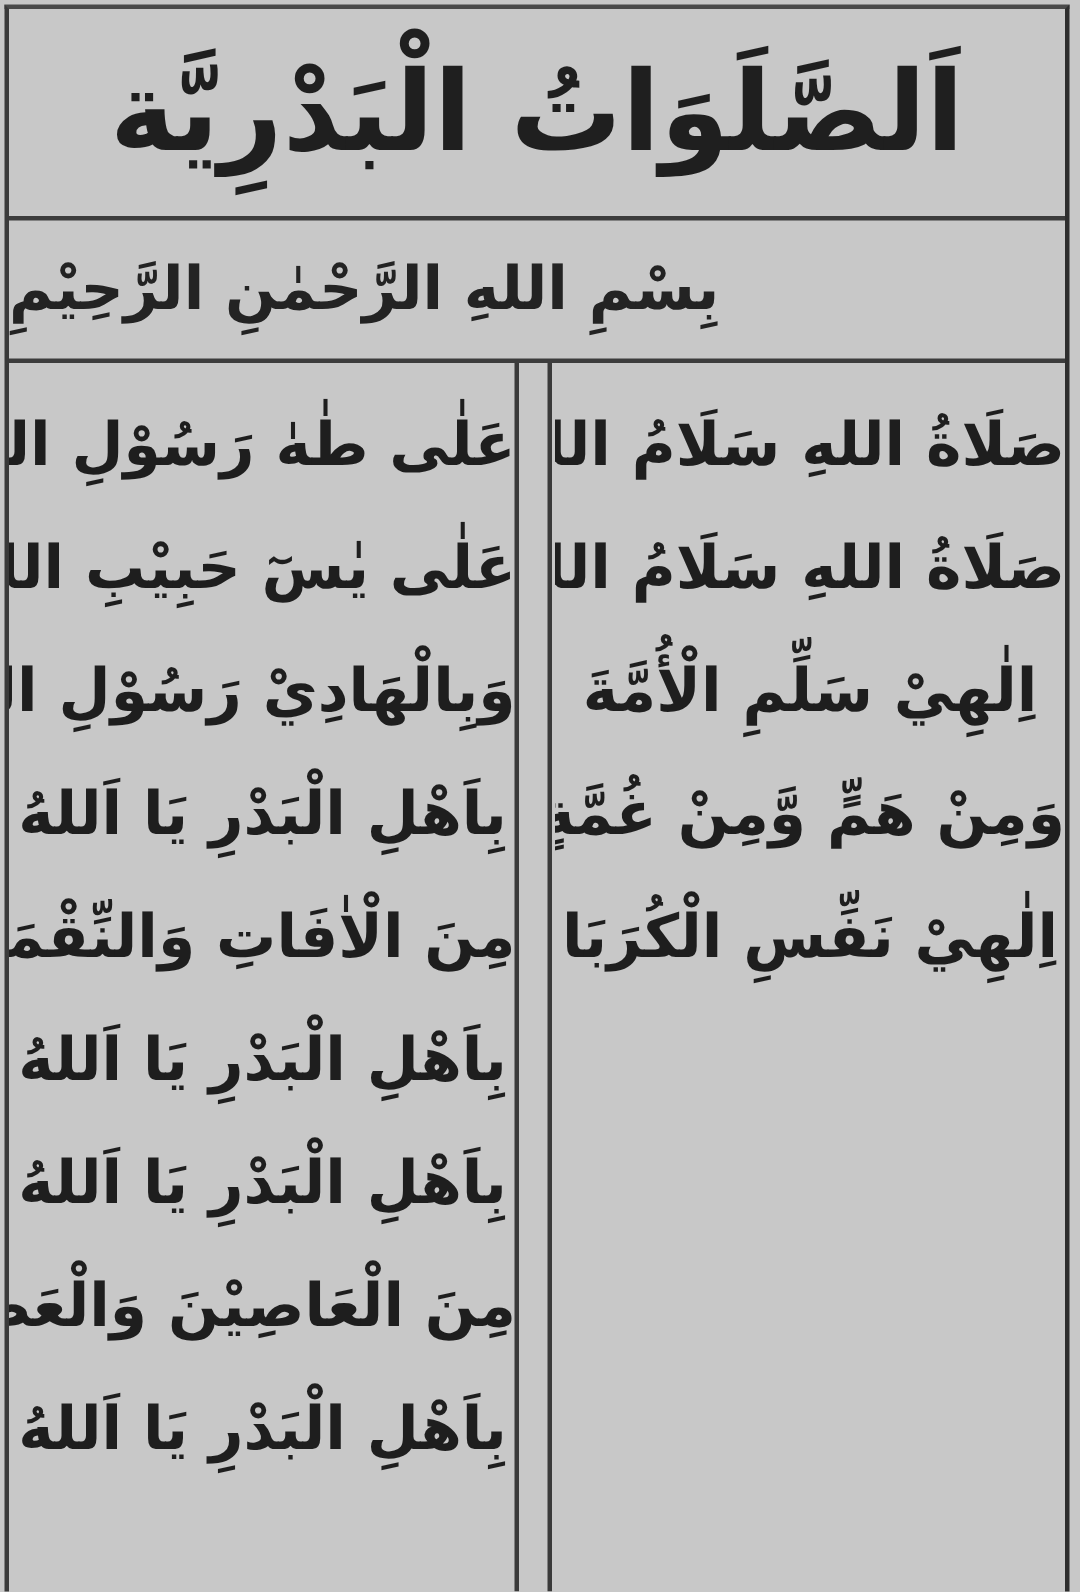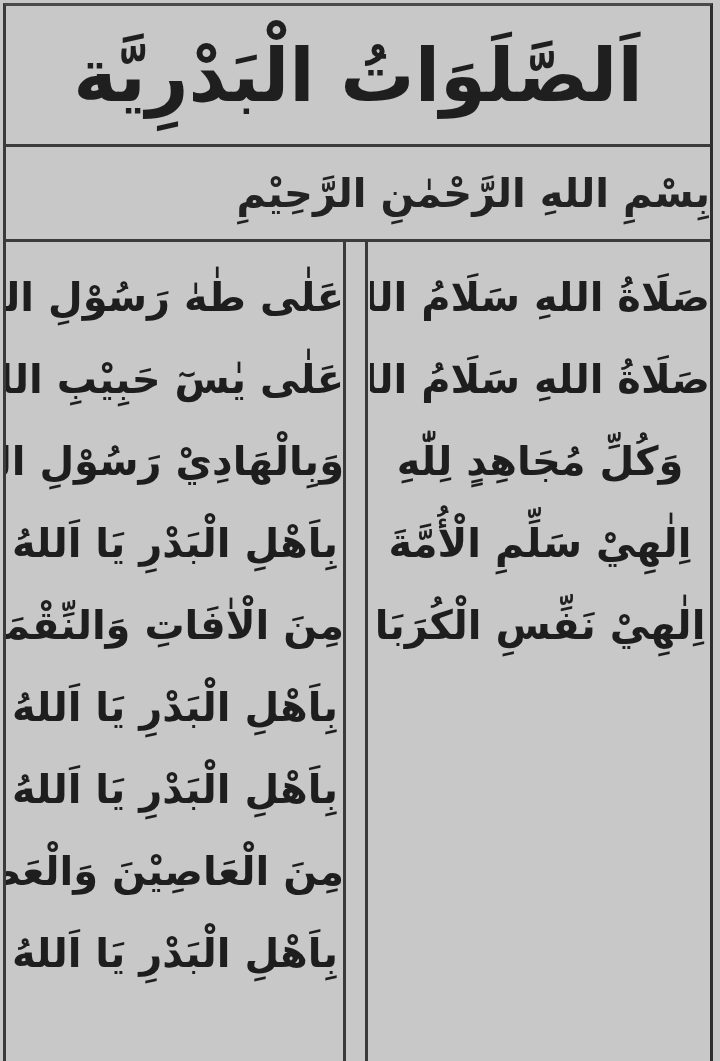--- a/index.html
+++ b/index.html
@@ -26,21 +26,21 @@
     display: flex; align-items: center; justify-content: center;
   }
   .title {
     direction: rtl; font-size: 74px; font-weight: bold; color: #1f1f1f;
     font-family: "DejaVu Sans", sans-serif; letter-spacing: 0;
     line-height: 1;
   }
   .bismillah-box {
     position: absolute; left: 6px; right: 10px; top: 147px; height: 92px;
     border-bottom: 3px solid #3c3c3c;
-    display: flex; align-items: center; justify-content: flex-end;
+    display: flex; align-items: center; justify-content: flex-start;
   }
   .bismillah {
     direction: rtl; font-size: 40px; font-weight: bold; color: #232323;
     line-height: 1;
   }
   .columns {
     position: absolute; left: 6px; right: 10px; top: 242px; bottom: 0;
   }
   .col {
     position: absolute; top: 0; bottom: 0;
@@ -75,22 +75,22 @@
     <div class="bismillah">بِسْمِ اللهِ الرَّحْمٰنِ الرَّحِيْمِ</div>
   </div>
 
   <div class="columns">
     <div class="rule rule-a"></div>
     <div class="rule rule-b"></div>
 
     <div class="col col-right">
       <div class="verse">صَلَاةُ اللهِ سَلَامُ اللهِ</div>
       <div class="verse">صَلَاةُ اللهِ سَلَامُ اللهِ</div>
-      <div class="verse">وَكُلِّ مُجَاهِدٍ لِلّٰهِ</div>
       <div class="verse">اِلٰهِيْ سَلِّمِ الْأُمَّةَ</div>
+      <div class="verse">وَمِنْ هَمٍّ وَّمِنْ غُمَّةٍ</div>
       <div class="verse">اِلٰهِيْ نَفِّسِ الْكُرَبَا</div>
     </div>
 
     <div class="col col-left">
       <div class="verse">عَلٰى طٰهٰ رَسُوْلِ اللهِ</div>
       <div class="verse">عَلٰى يٰسٓ حَبِيْبِ اللهِ</div>
       <div class="verse">وَبِالْهَادِيْ رَسُوْلِ اللهِ</div>
       <div class="verse">بِاَهْلِ الْبَدْرِ يَا اَللهُ</div>
       <div class="verse">مِنَ الْاٰفَاتِ وَالنِّقْمَةِ</div>
       <div class="verse">بِاَهْلِ الْبَدْرِ يَا اَللهُ</div>

